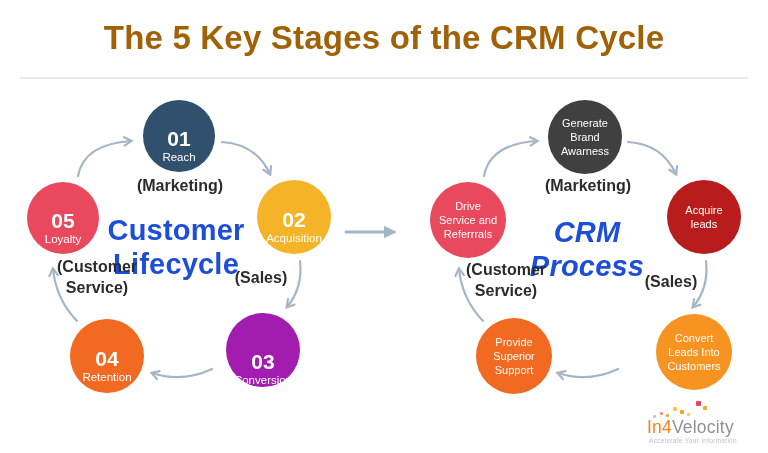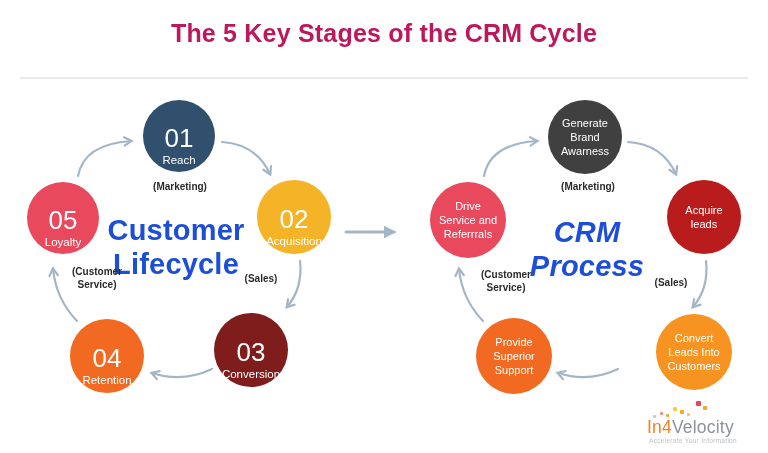--- a/index.html
+++ b/index.html
@@ -2,40 +2,40 @@
 <html><head>
 <meta charset="utf-8">
 <style>
   html,body{margin:0;padding:0;background:#fff;}
   .canvas{
     position:relative;width:768px;height:453px;background:#ffffff;overflow:hidden;
     font-family:"Liberation Sans",sans-serif;
   }
   .title{
     position:absolute;left:0;top:19px;width:768px;text-align:center;
-    font-size:25px;font-weight:700;color:#be185d;letter-spacing:.2px;
+    font-size:33px;font-weight:700;color:#a16207;letter-spacing:.2px;
   }
   .divider{
     position:absolute;left:20px;top:77px;width:728px;height:2px;
     background:#e9e9e9;border-radius:1px;
   }
   .arrows{position:absolute;left:0;top:0;}
   .arrow{fill:none;stroke:#A4B6C6;stroke-width:2.2;stroke-linecap:round;}
   .arrow-main{fill:none;stroke:#A4B6C6;stroke-width:3;stroke-linecap:round;}
   .circle{
     position:absolute;border-radius:50%;color:#fff;
     display:flex;flex-direction:column;align-items:center;justify-content:center;
     text-align:center;
   }
-  .num{font-size:26px;font-weight:400;line-height:1.05;margin-top:20px;}
+  .num{font-size:21px;font-weight:700;line-height:1.05;margin-top:20px;}
   .clabel{font-size:11.5px;font-weight:500;line-height:1.22;white-space:pre-line;}
   .clabel-multi{font-size:11px;font-weight:500;line-height:1.28;white-space:pre-line;}
   .dept{
     position:absolute;transform:translate(-50%,-50%);
-    font-size:10px;font-weight:600;color:#2b2b2b;text-align:center;
+    font-size:16px;font-weight:600;color:#2b2b2b;text-align:center;
     white-space:pre-line;line-height:1.3;
   }
   .center-label{
     position:absolute;transform:translate(-50%,-50%);
     font-size:29px;font-weight:600;color:#1d4ed8;text-align:center;
     white-space:pre-line;line-height:1.18;letter-spacing:.2px;
   }
   .logo{position:absolute;left:633px;top:398px;width:132px;height:50px;}
   .logo .dot{position:absolute;border-radius:1px;}
   .d1{left:20px;top:17px;width:3px;height:3px;background:#c6c6c6;}
@@ -85,21 +85,21 @@
   </svg>
 
   <div class="circle" style="left: 143px; top: 100px; width: 72px; height: 72px; background: rgb(48, 80, 110);">
     <span class="num">01</span>
     <span class="clabel">Reach</span>
   </div>
   <div class="circle" style="left: 257px; top: 180px; width: 74px; height: 74px; background: rgb(245, 179, 39);">
     <span class="num">02</span>
     <span class="clabel">Acquisition</span>
   </div>
-  <div class="circle" style="left: 214px; top: 313px; width: 74px; height: 74px; background: #7f1d1d;">
+  <div class="circle" style="left: 226px; top: 313px; width: 74px; height: 74px; background: #a21caf; justify-content: flex-end;">
     <span class="num">03</span>
     <span class="clabel">Conversion</span>
   </div>
   <div class="circle" style="left: 70px; top: 319px; width: 74px; height: 74px; background: rgb(242, 106, 33);">
     <span class="num">04</span>
     <span class="clabel">Retention</span>
   </div>
   <div class="circle" style="left: 27px; top: 182px; width: 72px; height: 72px; background: rgb(233, 73, 93);">
     <span class="num">05</span>
     <span class="clabel">Loyalty</span>

